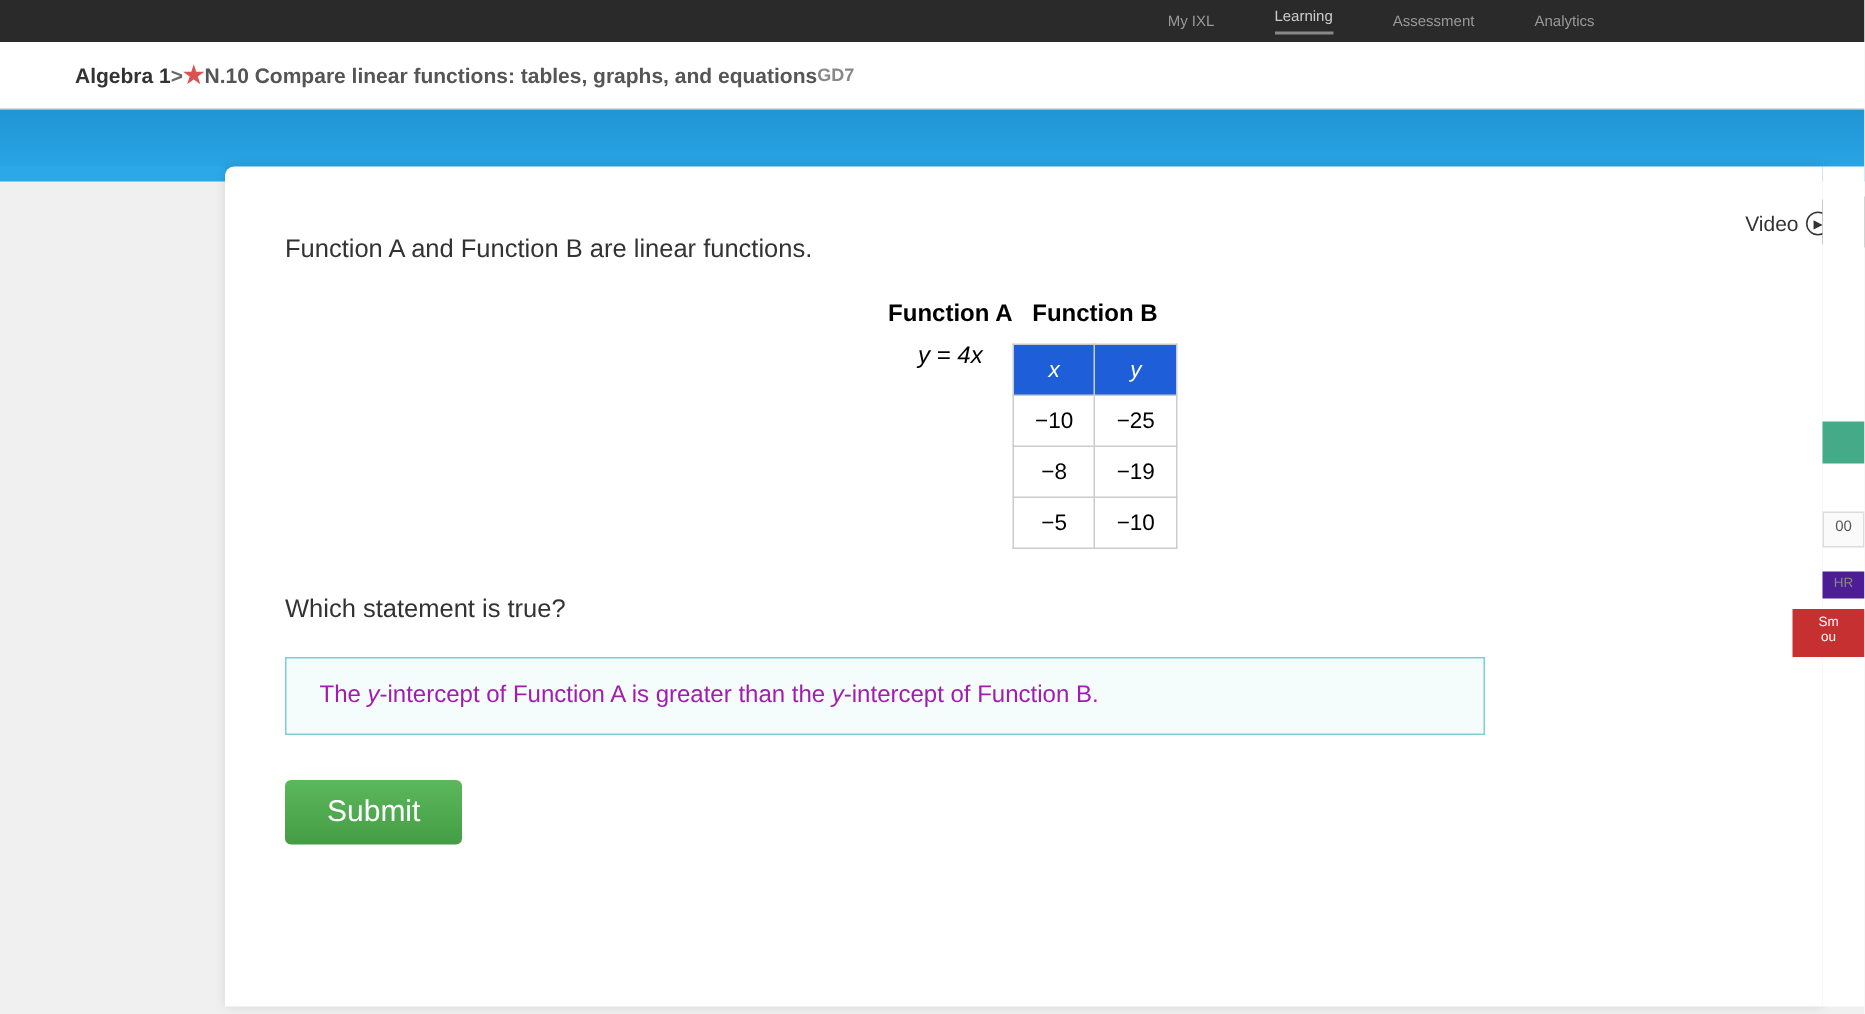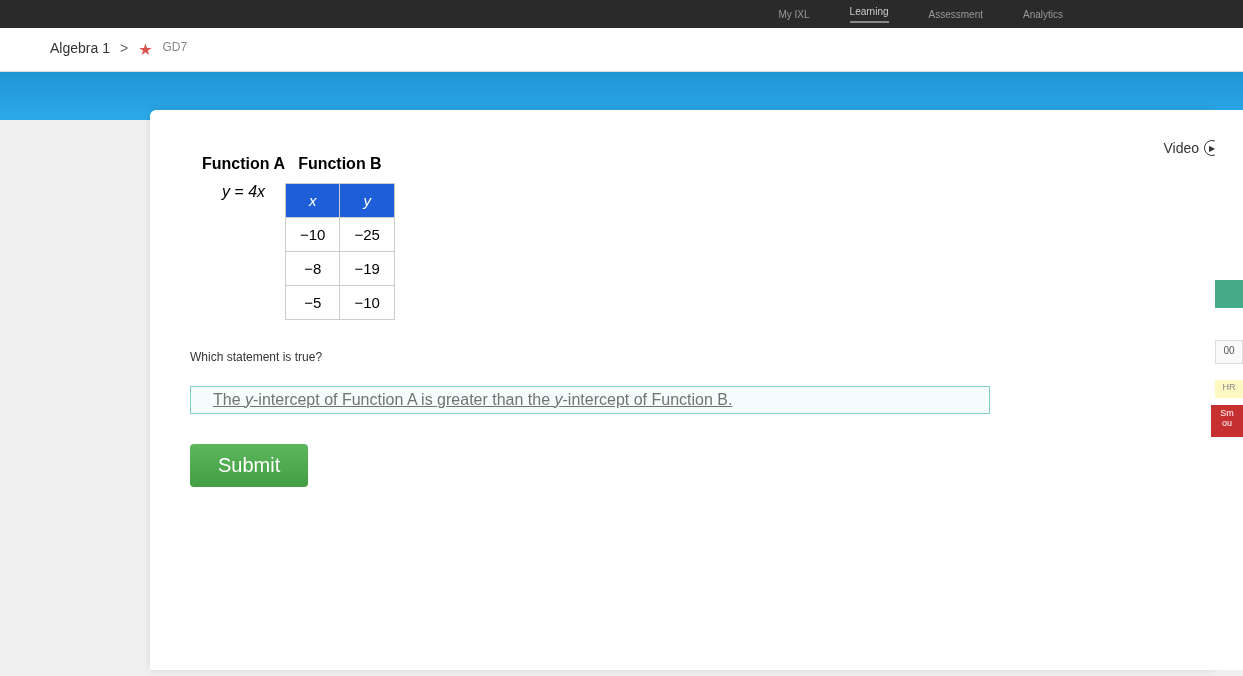--- a/index.html
+++ b/index.html
@@ -19,22 +19,23 @@
     }
     .top-nav span { cursor: pointer; }
     .top-nav .active { color: #ccc; border-bottom: 2px solid #888; padding-bottom: 4px; }
     
     .breadcrumb {
       background: #fff;
       padding: 12px 50px;
       font-size: 14px;
       color: #333;
       display: flex;
-      gap: 10px;
+      align-items: center;
       border-bottom: 1px solid #ddd;
+      font-weight: bold;
     }
     .breadcrumb .subject { color: #333; }
     .breadcrumb .chevron { color: #666; }
     .breadcrumb .star { color: #d9534f; font-size: 16px; }
     .breadcrumb .skill { color: #555; }
     .breadcrumb .code { color: #888; font-size: 12px; }
     
     .blue-strip {
       background: linear-gradient(to bottom, #2095d4, #2ba8e8);
       height: 48px;
@@ -79,20 +80,21 @@
       justify-content: center;
       font-size: 8px;
     }
     
     .intro { font-size: 17px; color: #333; margin-bottom: 25px; }
     
     .functions-row {
       display: flex;
       margin-left: 12px;
       margin-bottom: 30px;
+      justify-content: center;
     }
     .func-col { }
     .func-title { font-weight: bold; font-size: 16px; margin-bottom: 10px; text-align: center; }
     .func-eq { font-style: italic; font-size: 16px; text-align: center; }
     
     .data-table { border-collapse: collapse; }
     .data-table th {
       background: #1e5fd9;
       color: #fff;
       font-style: italic;
@@ -102,32 +104,31 @@
       font-size: 15px;
     }
     .data-table td {
       border: 1px solid #ccc;
       padding: 8px 14px;
       text-align: center;
       font-size: 15px;
       background: #fff;
     }
     
-    .question-text { font-size: 12px; color: #333; margin-bottom: 22px; }
+    .question-text { font-size: 17px; color: #333; margin-bottom: 22px; }
     
     .option {
       border: 1px solid #7dd0d0;
       background: #f5fcfc;
-      padding: 4px 22px;
+      padding: 16px 22px;
       margin-bottom: 18px;
       font-size: 16px;
-      color: #737373;
+      color: #a21caf;
       cursor: pointer;
       max-width: 800px;
-      text-decoration: underline;
     }
     .option .ital { font-style: italic; }
     
     .submit-btn {
       background: #4caf50;
       background: linear-gradient(to bottom, #5cb85c, #449d44);
       color: #fff;
       border: none;
       padding: 10px 28px;
       font-size: 20px;
@@ -137,22 +138,22 @@
     }
     
     .right-panel {
       width: 28px;
       background: #fff;
       margin-top: 0;
       position: relative;
     }
     .right-panel .badge-green { position: absolute; top: 170px; right: 0; width: 28px; height: 28px; background: #4a8; }
     .right-panel .badge-time { position: absolute; top: 230px; right: 0; width: 28px; height: 24px; background: #fafafa; border: 1px solid #ddd; font-size: 10px; text-align: center; padding-top: 4px; color: #555;}
-    .right-panel .badge-hr { position: absolute; top: 270px; right: 0; width: 28px; height: 18px; background: #fef9c3; font-size: 9px; text-align: center; color: #888; padding-top: 2px;}
-    .right-panel .badge-sm { position: absolute; top: 295px; right: 0; width: 32px; height: 32px; background: #c73030; font-size: 9px; text-align: center; color: #fff; padding-top: 3px;}
+    .right-panel .badge-hr { position: absolute; top: 270px; right: 0; width: 28px; height: 18px; background: #4c1d95; font-size: 9px; text-align: center; color: #888; padding-top: 2px;}
+    .right-panel .badge-sm { position: absolute; top: 295px; right: 0; width: 48px; height: 32px; background: #c73030; font-size: 9px; text-align: center; color: #fff; padding-top: 3px;}
     
     .corner-badge {
       position: absolute;
       right: -28px;
       top: 20px;
       width: 28px;
       height: 34px;
       background: #333;
       color: #fff;
       font-size: 11px;
@@ -168,39 +169,41 @@
   <span>My IXL</span>
   <span class="active">Learning</span>
   <span>Assessment</span>
   <span>Analytics</span>
 </div>
 
 <div class="breadcrumb">
   <span class="subject">Algebra 1</span>
   <span class="chevron">&gt;</span>
   <span class="star">★</span>
+  <span class="skill">N.10 Compare linear functions: tables, graphs, and equations</span>
   <span class="code">GD7</span>
 </div>
 
 <div class="blue-strip"></div>
 
 <div class="content-wrapper">
   <div class="left-spacer"></div>
 
   <div class="question-card">
     
     <div class="video-link">
       <span>Video</span>
       <span class="play-circle">▶</span>
     </div>
     <div class="corner-badge">
       <div>C</div>
       <div>a</div>
     </div>
     
+    <p class="intro">Function A and Function B are linear functions.</p>
     
     <div class="functions-row">
       <div class="func-col">
         <div class="func-title">Function A</div>
         <div class="func-eq">y = 4x</div>
       </div>
       <div class="func-col">
         <div class="func-title">Function B</div>
         <table class="data-table">
           <tbody>

